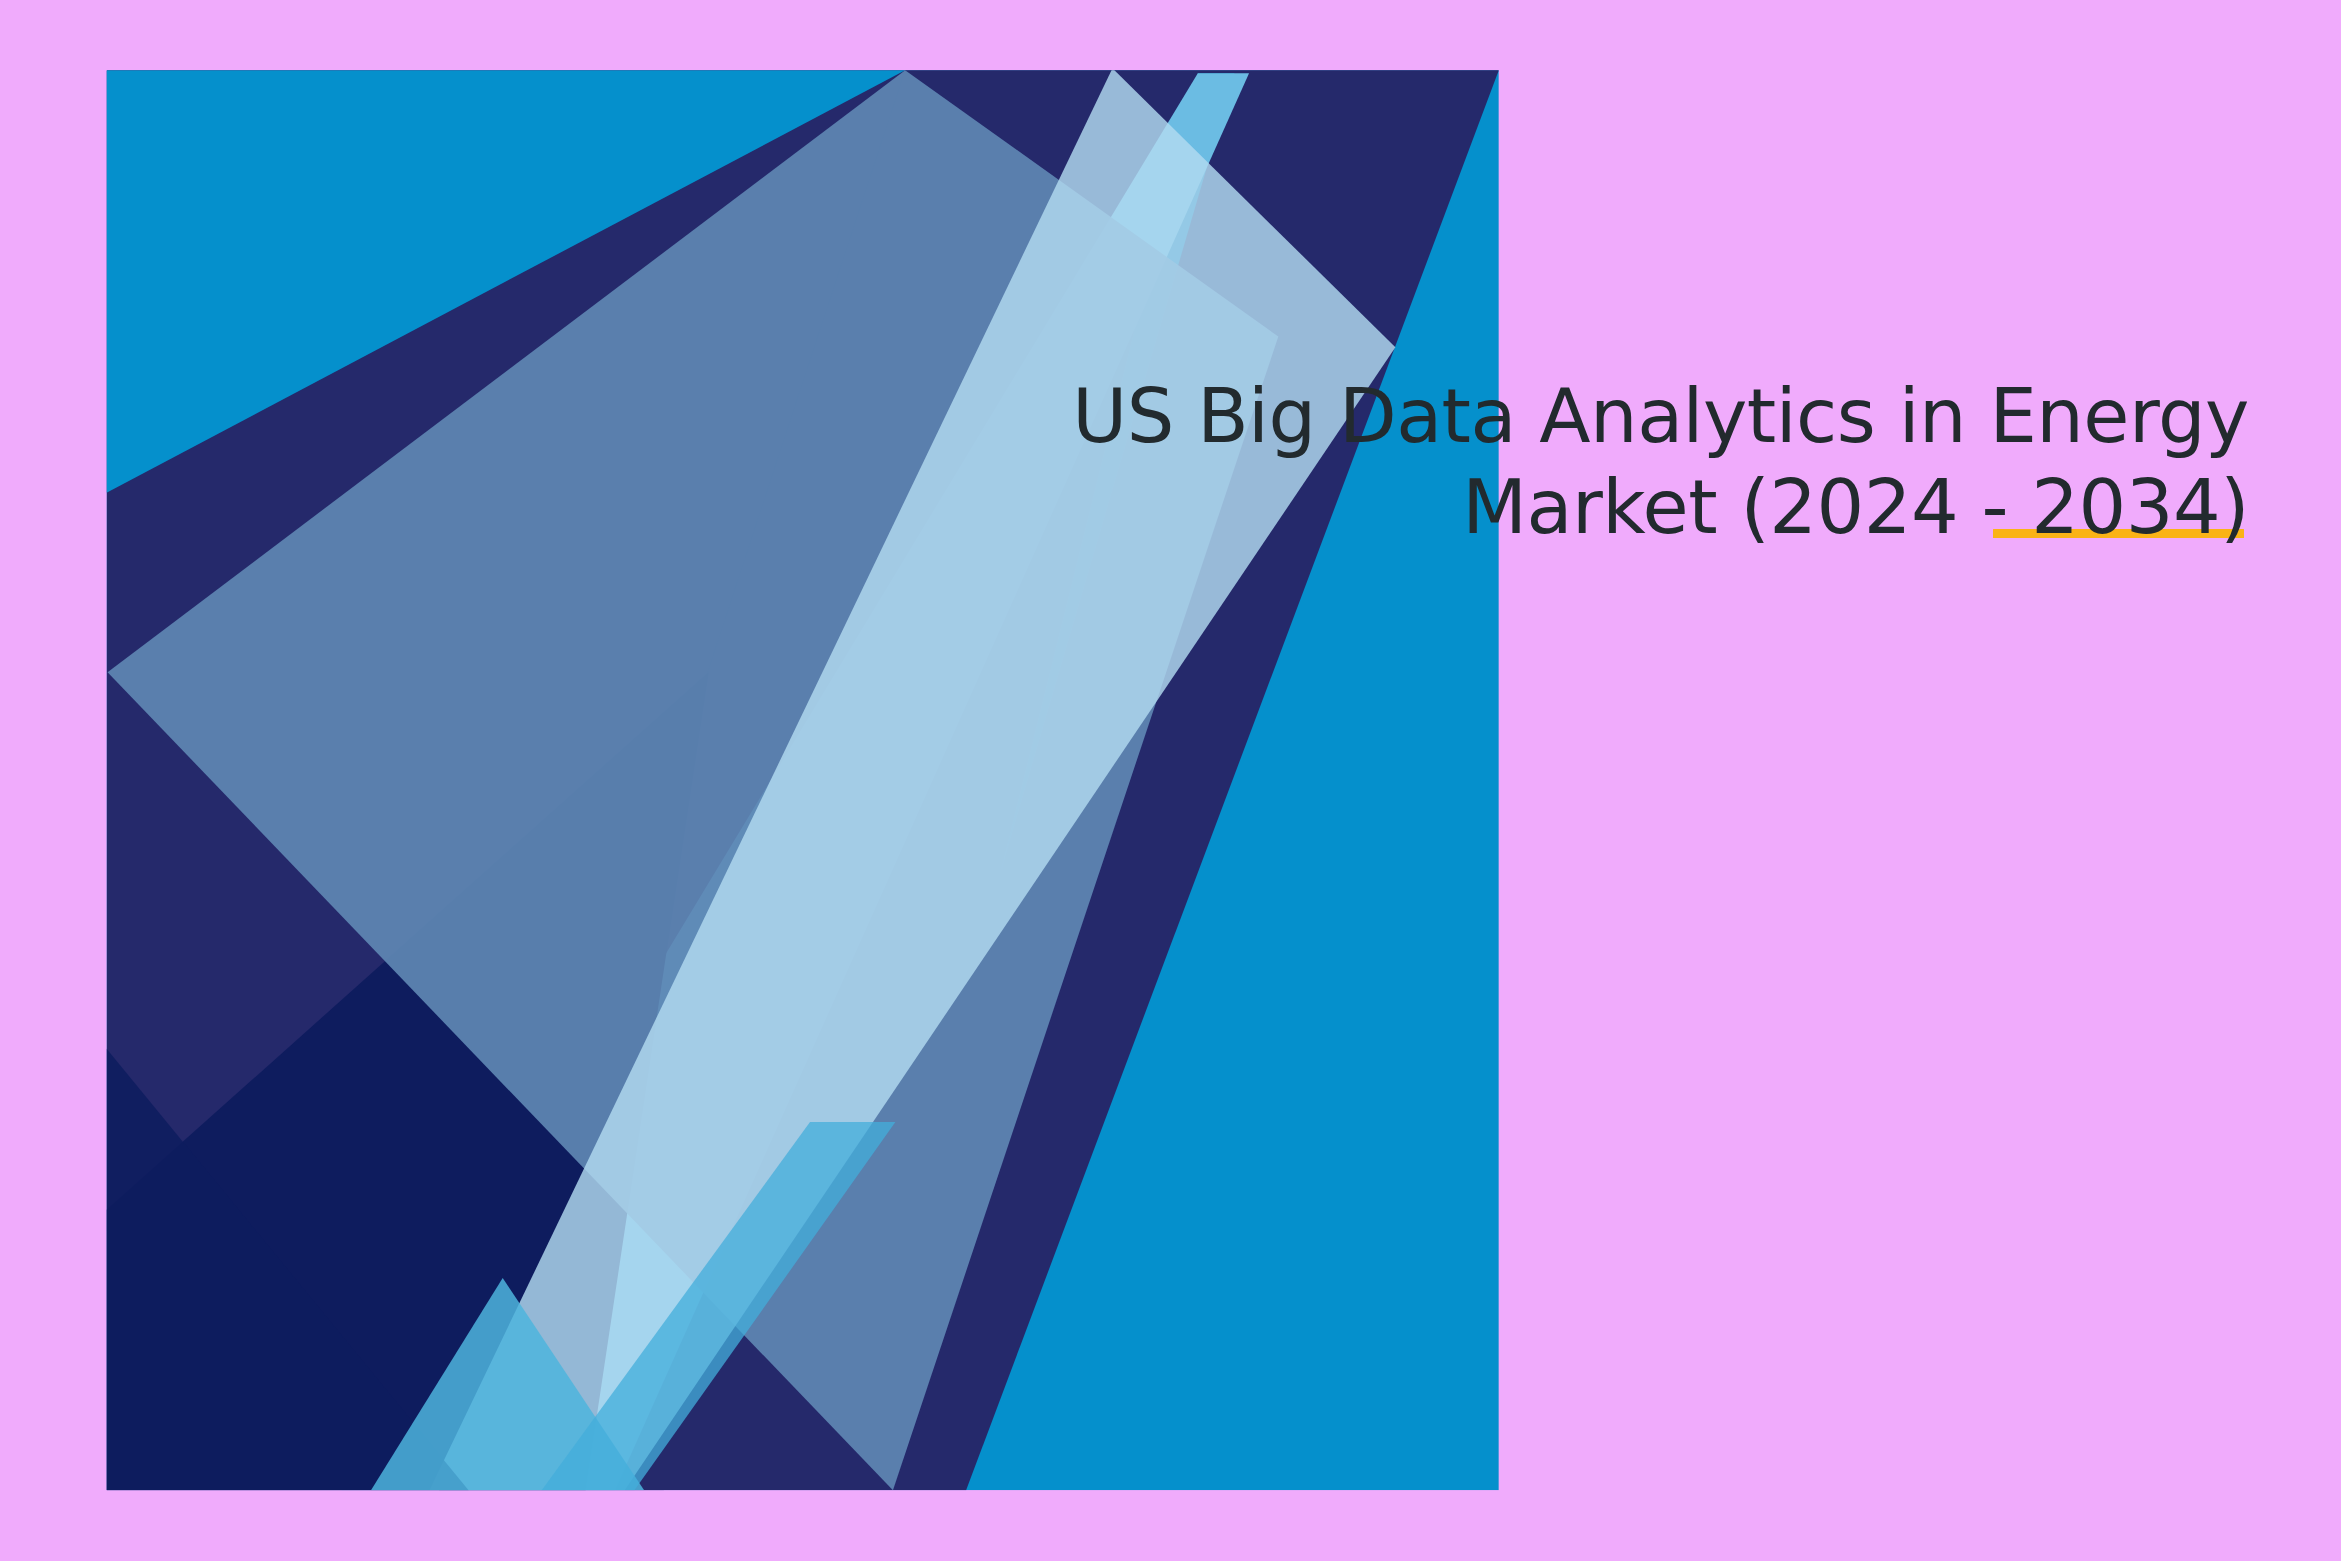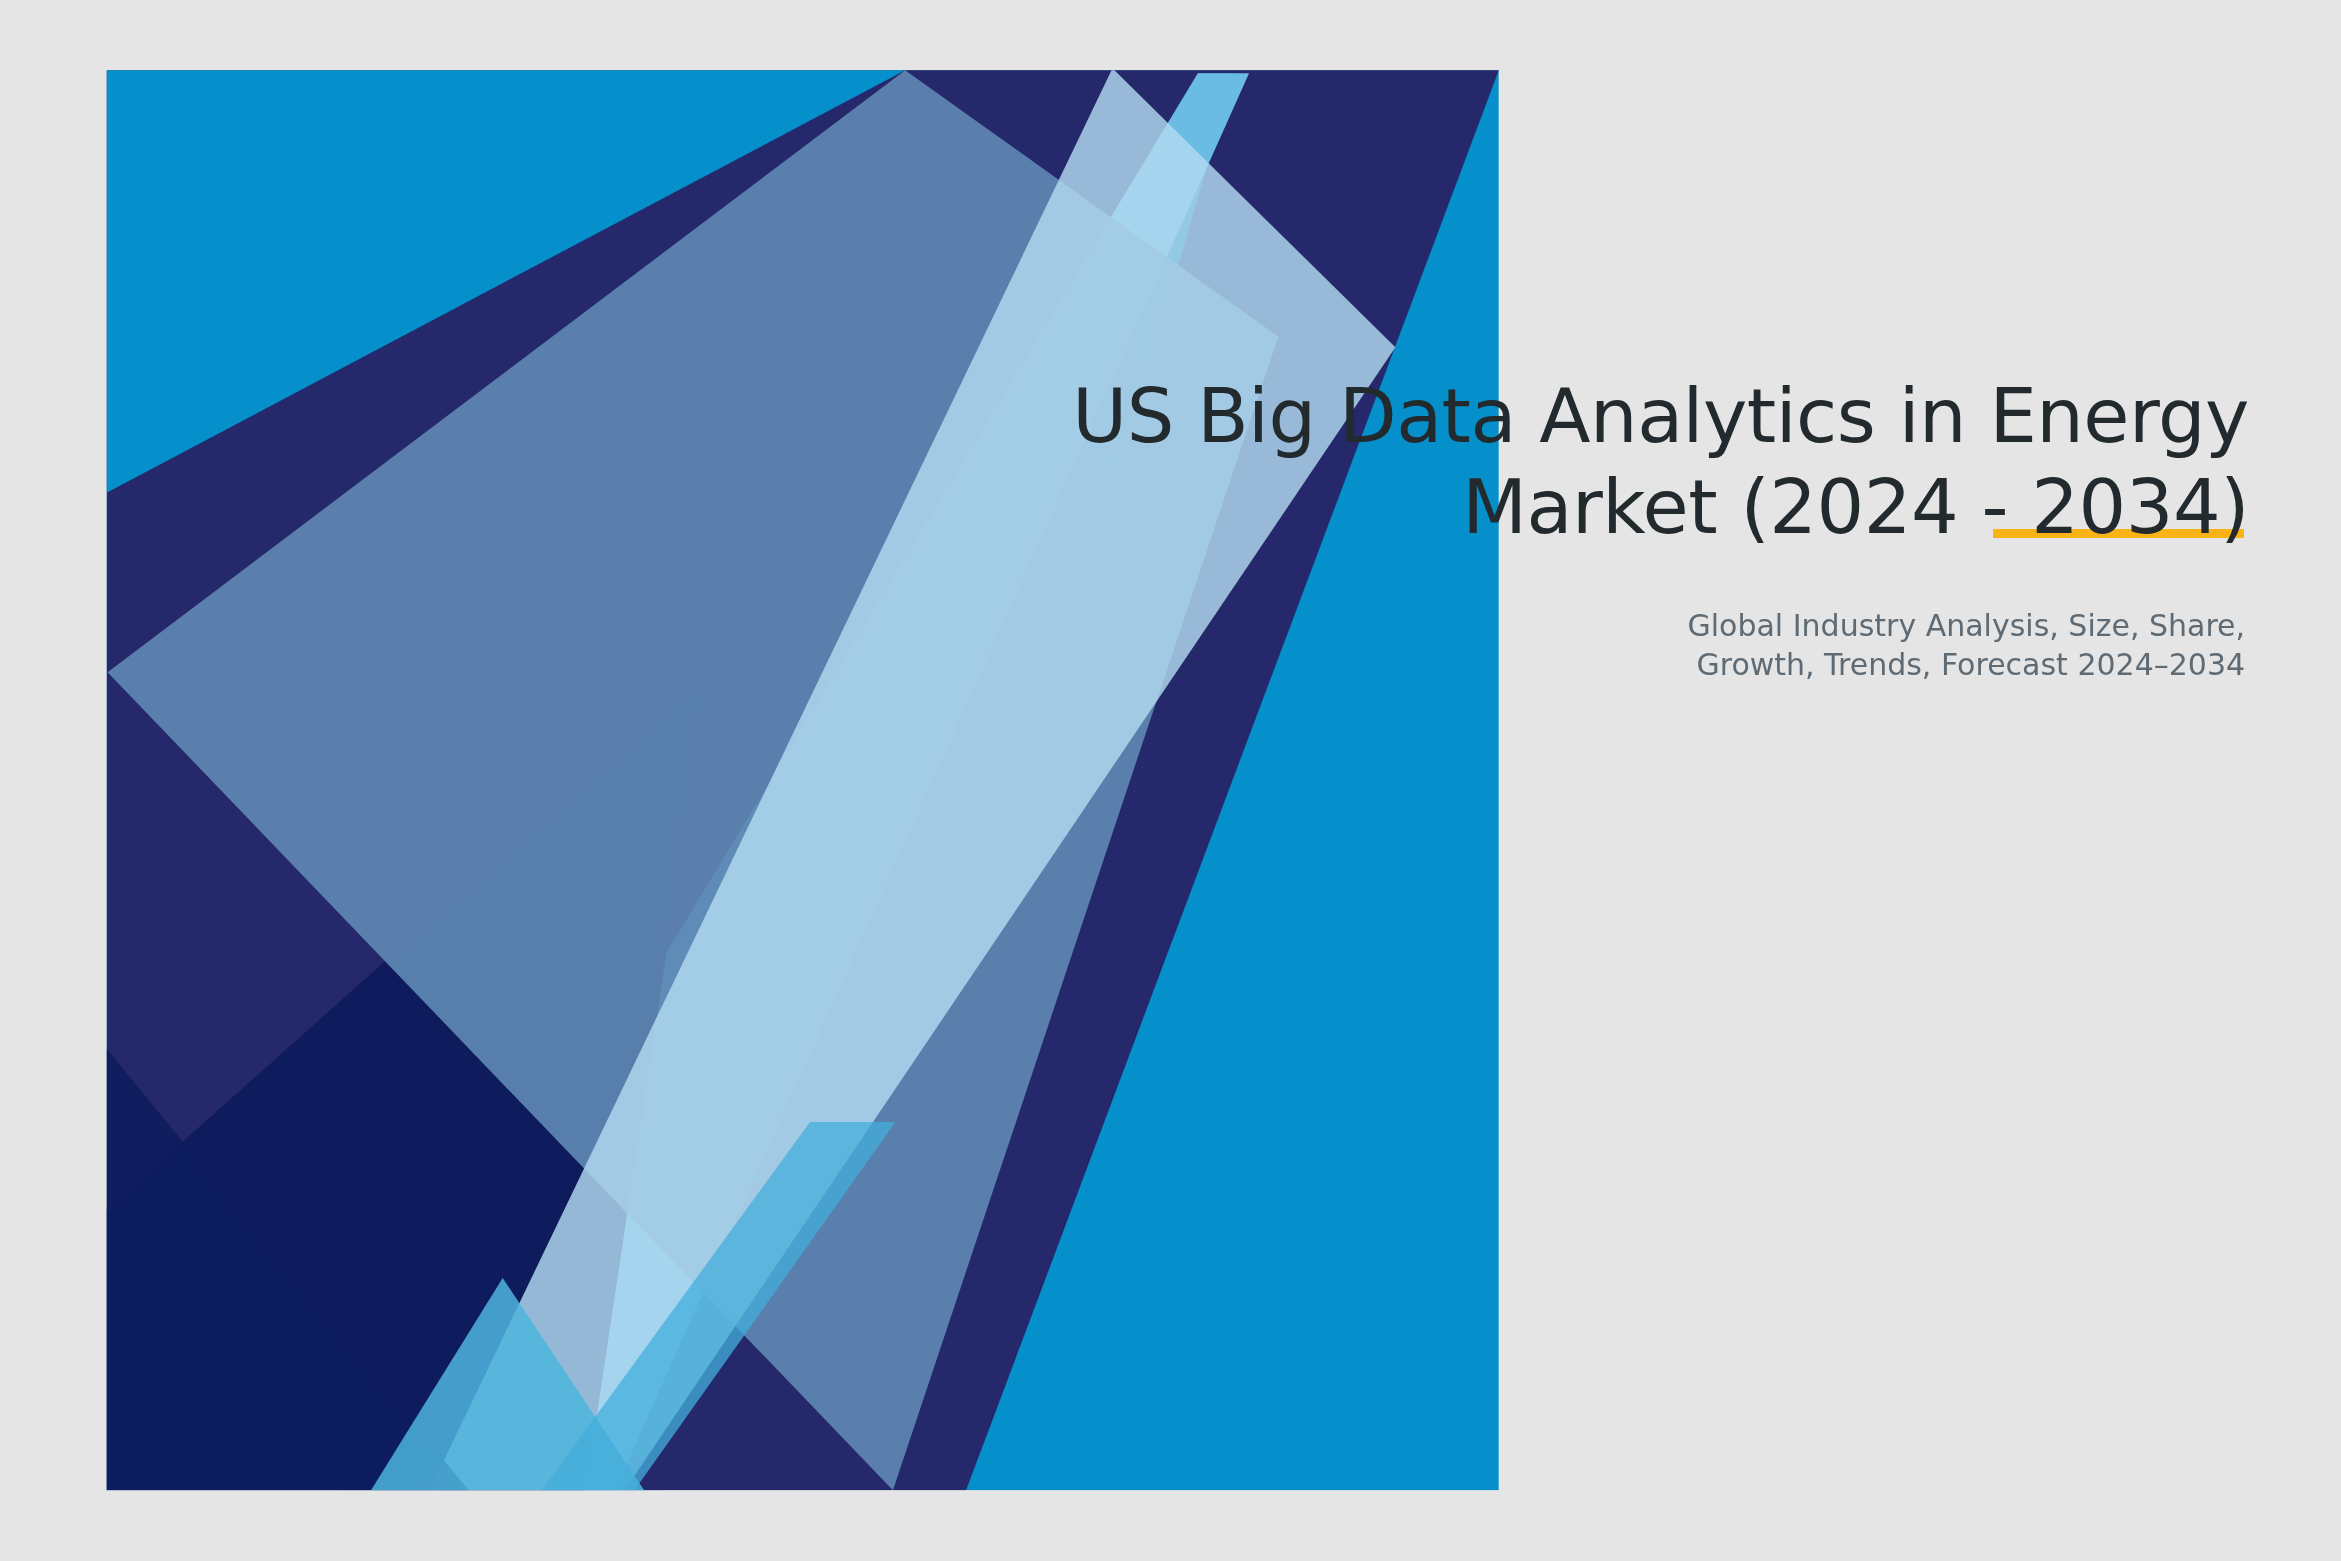--- a/index.html
+++ b/index.html
@@ -12,21 +12,21 @@
     width: 2342px;
     height: 1561px;
     overflow: hidden;
     font-family: "DejaVu Sans", "Liberation Sans", sans-serif;
   }
 
   #cover {
     position: relative;
     width: 2342px;
     height: 1561px;
-    background: #e5e5e5;
+    background: #f0abfc;
   }
 
   
   #artwork {
     position: absolute;
     left: 0;
     top: 0;
     width: 2342px;
     height: 1561px;
   }
@@ -131,19 +131,17 @@
   </div>
 
   <div id="text-block">
 
     <div id="title-wrap">
       <span id="title-underline"></span>
       <h1 id="page-title">US Big Data Analytics in Energy
 Market (2024 - 2034)</h1>
     </div>
 
-    <p id="page-subtitle">Global Industry Analysis, Size, Share,
-Growth, Trends, Forecast 2024–2034</p>
 
   </div>
 
 </div>
 
 
 </body></html>

